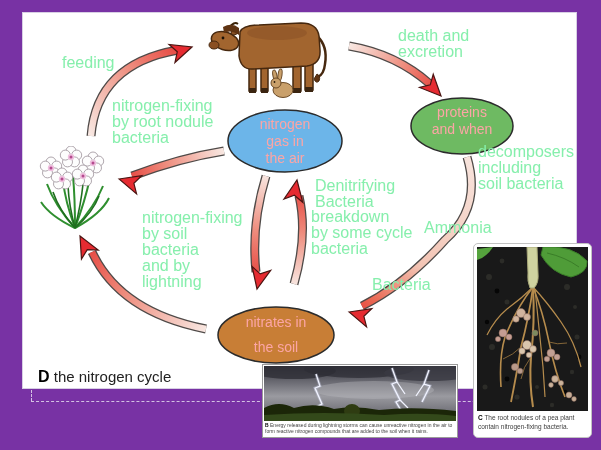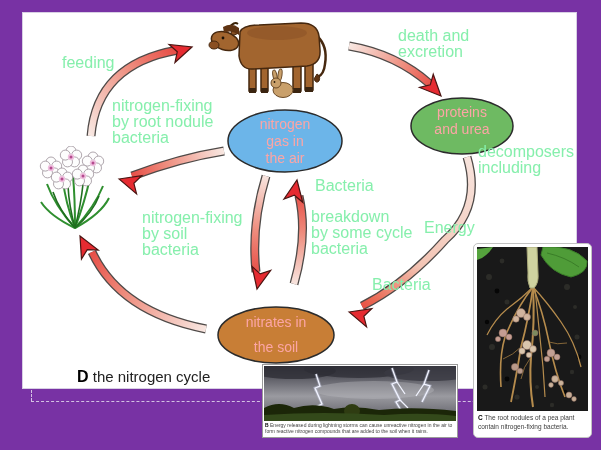--- a/index.html
+++ b/index.html
@@ -21,21 +21,21 @@
   svg{display:block;}
   .overlay{position:absolute;left:0;top:0;z-index:3;pointer-events:none;}
   .lbl{position:absolute;z-index:4;color:#86efac;font-size:16px;line-height:16px;}
   .lbl.center{}
   .node-text{
     position:absolute;z-index:4;display:flex;flex-direction:column;
     align-items:center;justify-content:center;color:#fca5a5;
     font-size:14px;line-height:17px;text-align:center;
   }
   .fig-caption{
-    position:absolute;left:38px;top:368px;z-index:4;font-size:15px;color:#222;margin-left:39px;
+    position:absolute;left:38px;top:368px;z-index:4;font-size:15px;color:#222;
   }
   .fig-caption b{font-size:16px;color:#000;}
   .photo-card{
     position:absolute;background:#fff;z-index:5;box-sizing:border-box;
   }
   .card-lightning{left:262px;top:364px;width:196px;height:74px;
     border:1px solid #9a9a9a;padding:1px;}
   .card-roots{left:473px;top:243px;width:119px;height:195px;
     border:1px solid #c2c2c2;border-radius:5px;padding:3px;overflow:hidden;}
   .tiny-cap{font-size:5px;line-height:6px;color:#444;padding:1px 1px 0 1px;}
@@ -204,21 +204,21 @@
   </g>
 </svg>
 
 <div class="node-text" style="left:228px;top:112px;width:114px;height:58px;">
   <div>nitrogen</div>
   <div>gas in</div>
   <div>the air</div>
 </div>
 <div class="node-text" style="left:411px;top:94px;width:102px;height:54px;">
   <div>proteins</div>
-  <div>and urea</div>
+  <div>and when</div>
 </div>
 <div class="node-text" style="left:218px;top:308px;width:116px;height:54px;gap:8px;">
   <div>nitrates in</div>
   <div>the soil</div>
 </div>
 
 <div class="lbl" style="left:62px;top:55px;">
   <div>feeding</div>
 </div>
 <div class="lbl center" style="left:112px;top:98px;width:108px;">
@@ -226,35 +226,38 @@
   <div>by root nodule</div>
   <div>bacteria</div>
 </div>
 <div class="lbl" style="left:398px;top:28px;">
   <div>death and</div>
   <div>excretion</div>
 </div>
 <div class="lbl" style="left:478px;top:144px;">
   <div>decomposers</div>
   <div>including</div>
+  <div>soil bacteria</div>
 </div>
 <div class="lbl center" style="left:315px;top:178px;width:88px;">
+  <div>Denitrifying</div>
   <div>Bacteria</div>
 </div>
 <div class="lbl" style="left:311px;top:209px;">
   <div>breakdown</div>
   <div>by some cycle</div>
   <div>bacteria</div>
 </div>
 <div class="lbl" style="left:424px;top:220px;">
-  <div>Energy</div>
+  <div>Ammonia</div>
 </div>
 <div class="lbl center" style="left:142px;top:210px;width:106px;">
   <div>nitrogen-fixing</div>
   <div>by soil bacteria</div>
+  <div>and by lightning</div>
 </div>
 <div class="lbl center" style="left:372px;top:277px;width:68px;">
   <div>Bacteria</div>
 </div>
 <div class="lbl" style="left:70px;top:303px;">
 </div>
 
 <div class="fig-caption">
   <b>D</b><span> the nitrogen cycle</span>
 </div>

